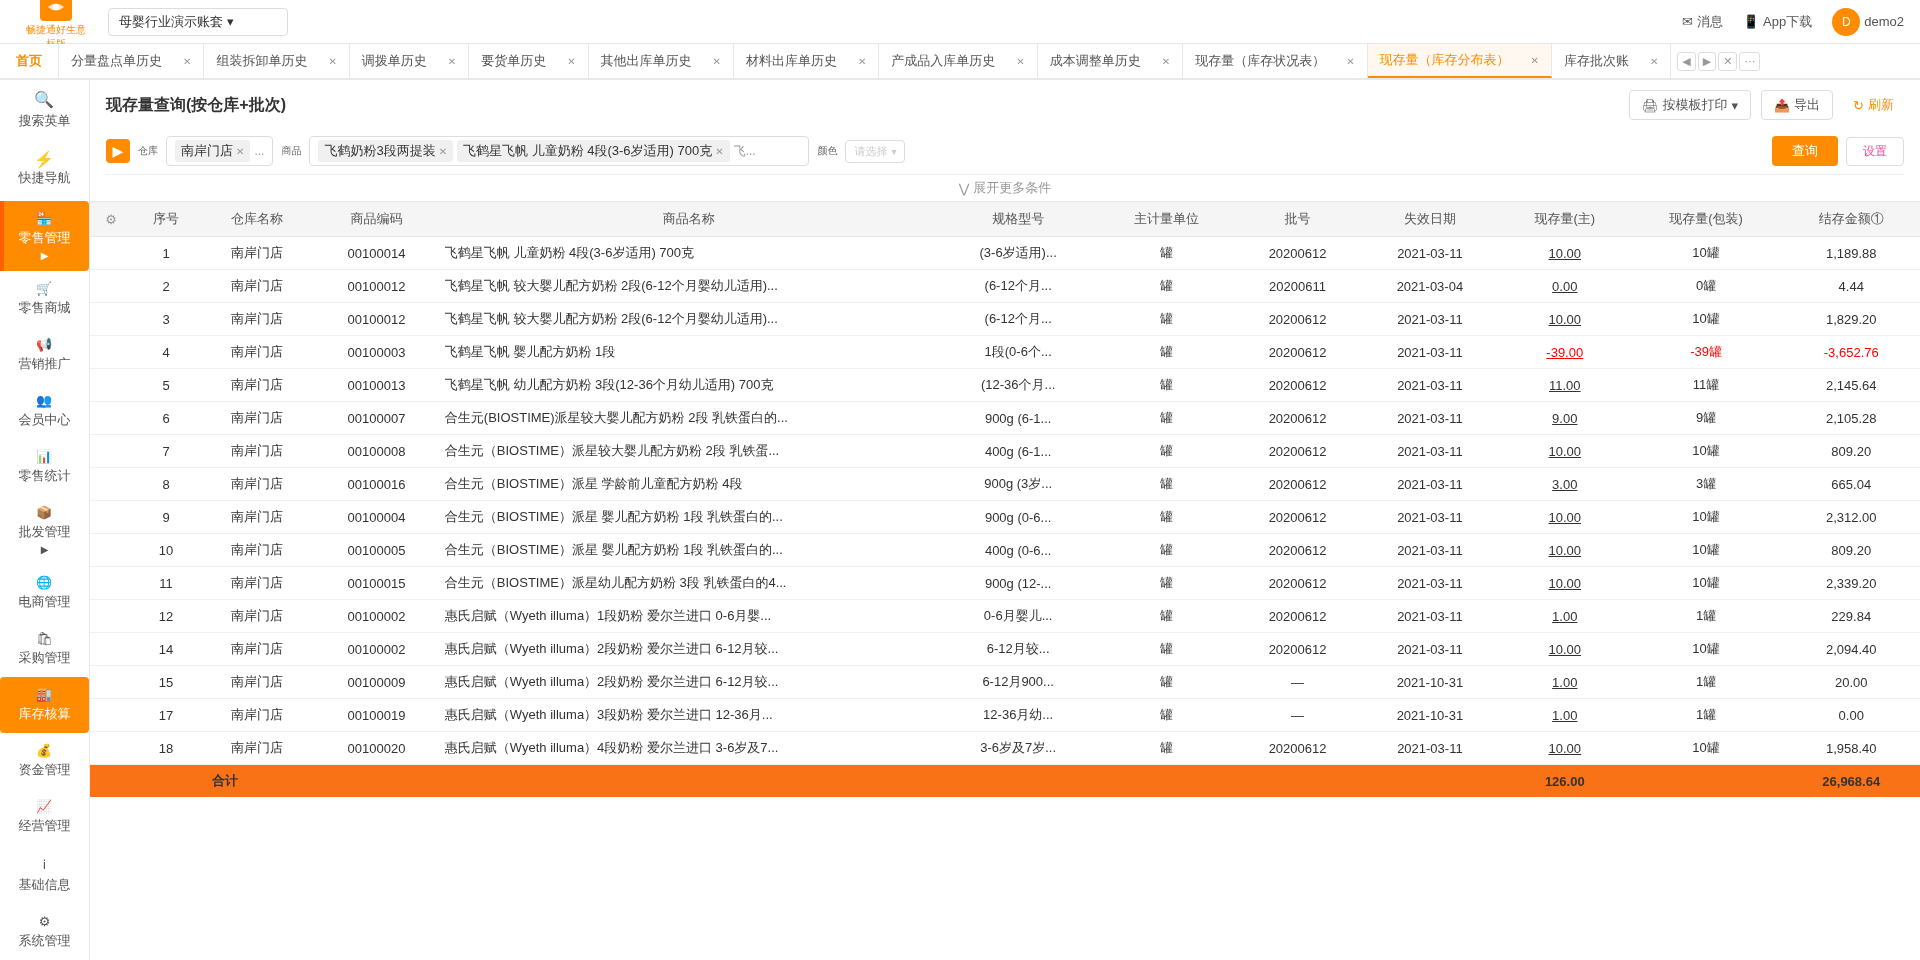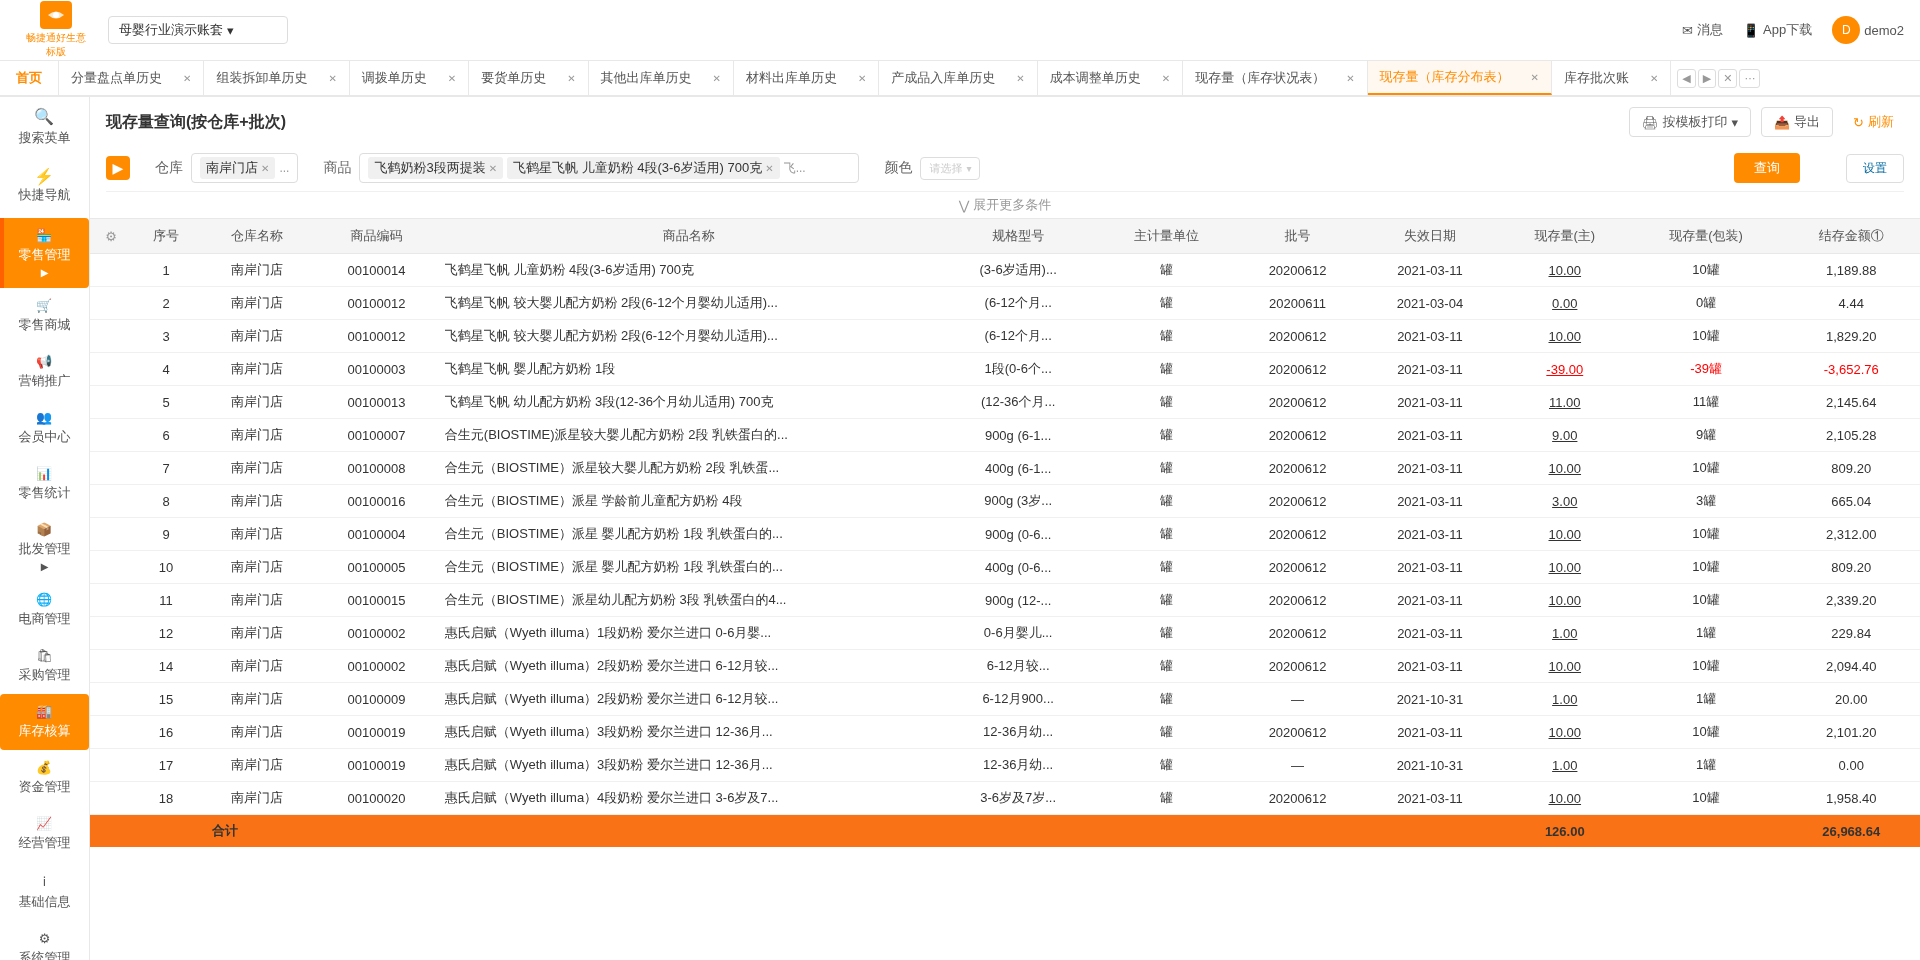--- a/index.html
+++ b/index.html
@@ -1,21 +1,21 @@
 <!DOCTYPE html>
 <html><head>
   <meta charset="utf-8">
   <style>
     * { box-sizing: border-box; margin: 0; padding: 0; font-family: 'Microsoft YaHei', Arial, sans-serif; font-size: 13px; }
     body { background: #f5f5f5; display: flex; flex-direction: column; height: 960px; overflow: hidden; }
 
     
     .top-bar {
       background: #fff;
-      height: 61px;
+      height: 44px;
       display: flex;
       align-items: center;
       padding: 0 16px;
       border-bottom: 1px solid #e8e8e8;
       flex-shrink: 0;
     }
     .logo-area {
       display: flex;
       flex-direction: column;
       align-items: center;
@@ -275,24 +275,23 @@
       border: none;
       border-radius: 4px;
       cursor: pointer;
       font-size: 14px;
       display: flex;
       align-items: center;
       justify-content: center;
       flex-shrink: 0;
     }
     .filter-label {
-      font-size: 14px;
+      font-size: 10px;
       color: #666;
       flex-shrink: 0;
-      margin-left: 17px;
     }
     .filter-tag-box {
       display: flex;
       align-items: center;
       gap: 4px;
       padding: 3px 8px;
       border: 1px solid #ddd;
       border-radius: 4px;
       background: #fff;
       font-size: 12px;
@@ -353,27 +352,26 @@
       color: #fff;
       border: none;
       border-radius: 4px;
       cursor: pointer;
       font-size: 13px;
       flex-shrink: 0;
     }
     .btn-settings {
       padding: 5px 16px;
       background: #fff;
-      color: #0369a1;
+      color: #ec4899;
       border: 1px solid #ddd;
       border-radius: 4px;
       cursor: pointer;
       font-size: 12px;
       flex-shrink: 0;
-      margin-left: 38px;
     }
 
     
     .expand-more-row {
       display: flex;
       align-items: center;
       justify-content: center;
       padding: 4px 0;
       background: #fff;
       border-top: 1px solid #f0f0f0;
@@ -876,34 +874,20 @@
     <td>6-12月900...</td>
     <td>罐</td>
     <td>—</td>
     <td>2021-10-31</td>
     <td class="td-underline">1.00</td>
     <td class="">1罐</td>
     <td class="">20.00</td>
   </tr>
             <tr>
     <td></td>
-    <td>16</td>
-    <td>南岸门店</td>
-    <td>00100019</td>
-    <td class="td-left" style="max-width:280px;overflow:hidden;text-overflow:ellipsis;">惠氏启赋（Wyeth illuma）3段奶粉 爱尔兰进口 12-36月...</td>
-    <td>12-36月幼...</td>
-    <td>罐</td>
-    <td>20200612</td>
-    <td>2021-03-11</td>
-    <td class="td-underline">10.00</td>
-    <td class="">10罐</td>
-    <td class="">2,101.20</td>
-  </tr>
-            <tr>
-    <td></td>
     <td>17</td>
     <td>南岸门店</td>
     <td>00100019</td>
     <td class="td-left" style="max-width:280px;overflow:hidden;text-overflow:ellipsis;">惠氏启赋（Wyeth illuma）3段奶粉 爱尔兰进口 12-36月...</td>
     <td>12-36月幼...</td>
     <td>罐</td>
     <td>—</td>
     <td>2021-10-31</td>
     <td class="td-underline">1.00</td>
     <td class="">1罐</td>

